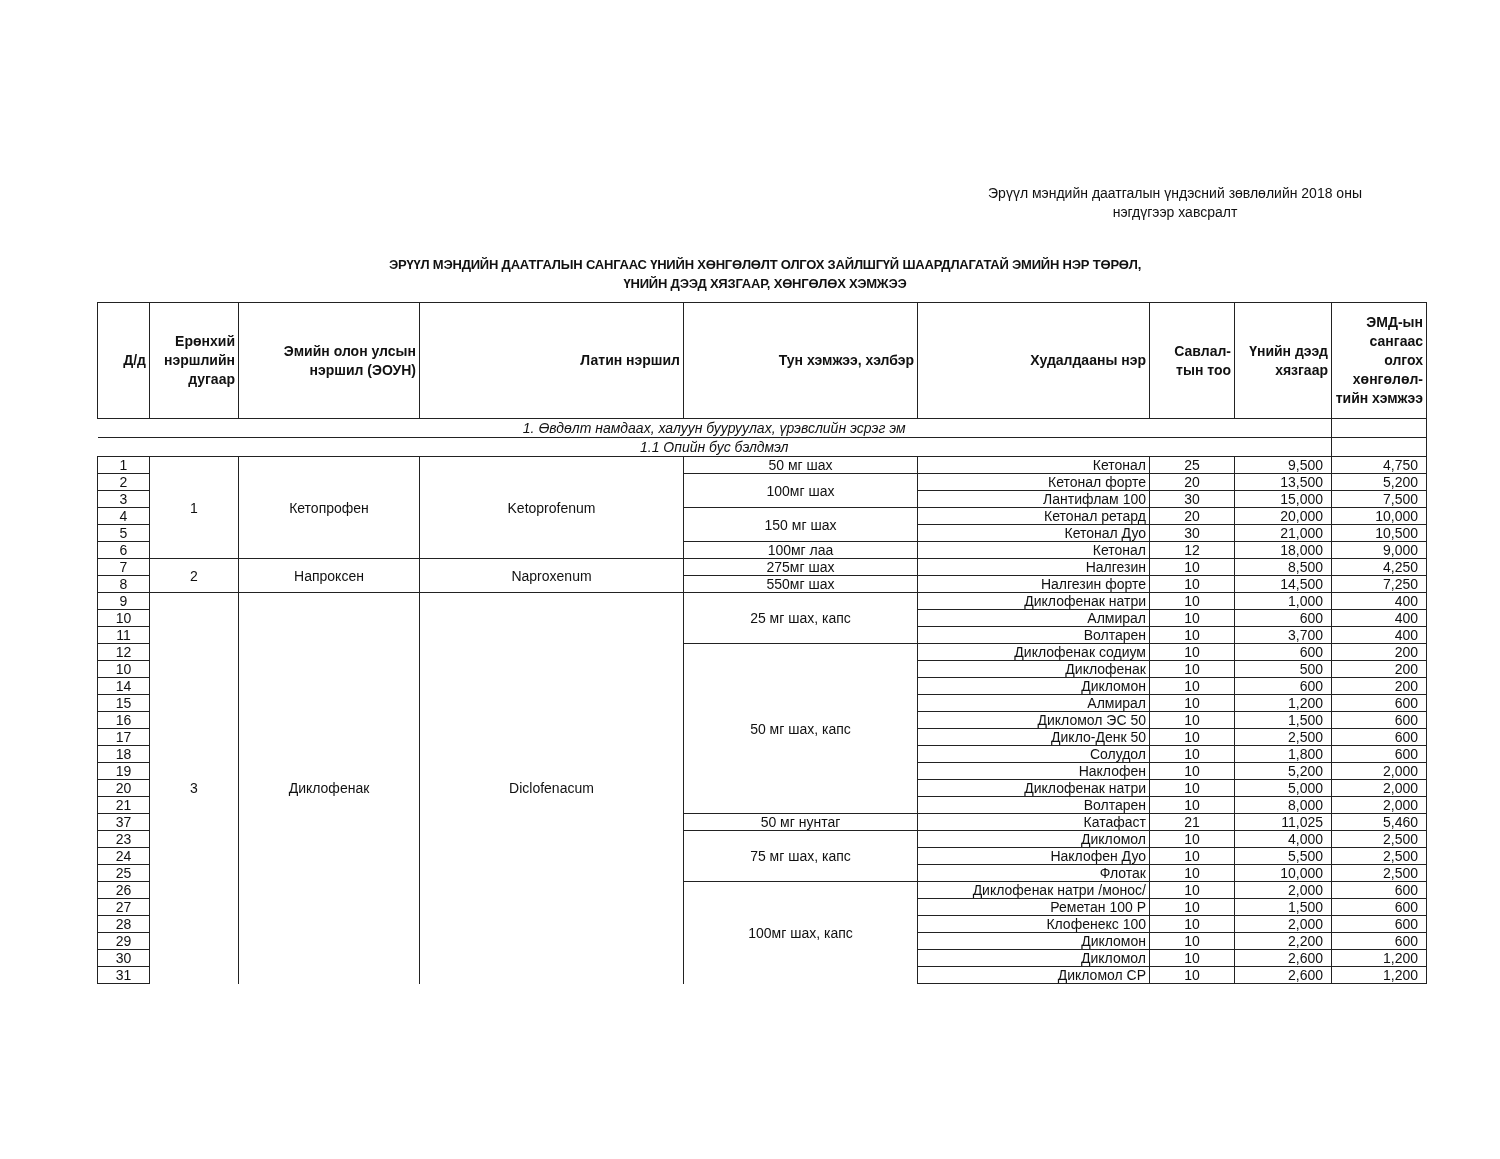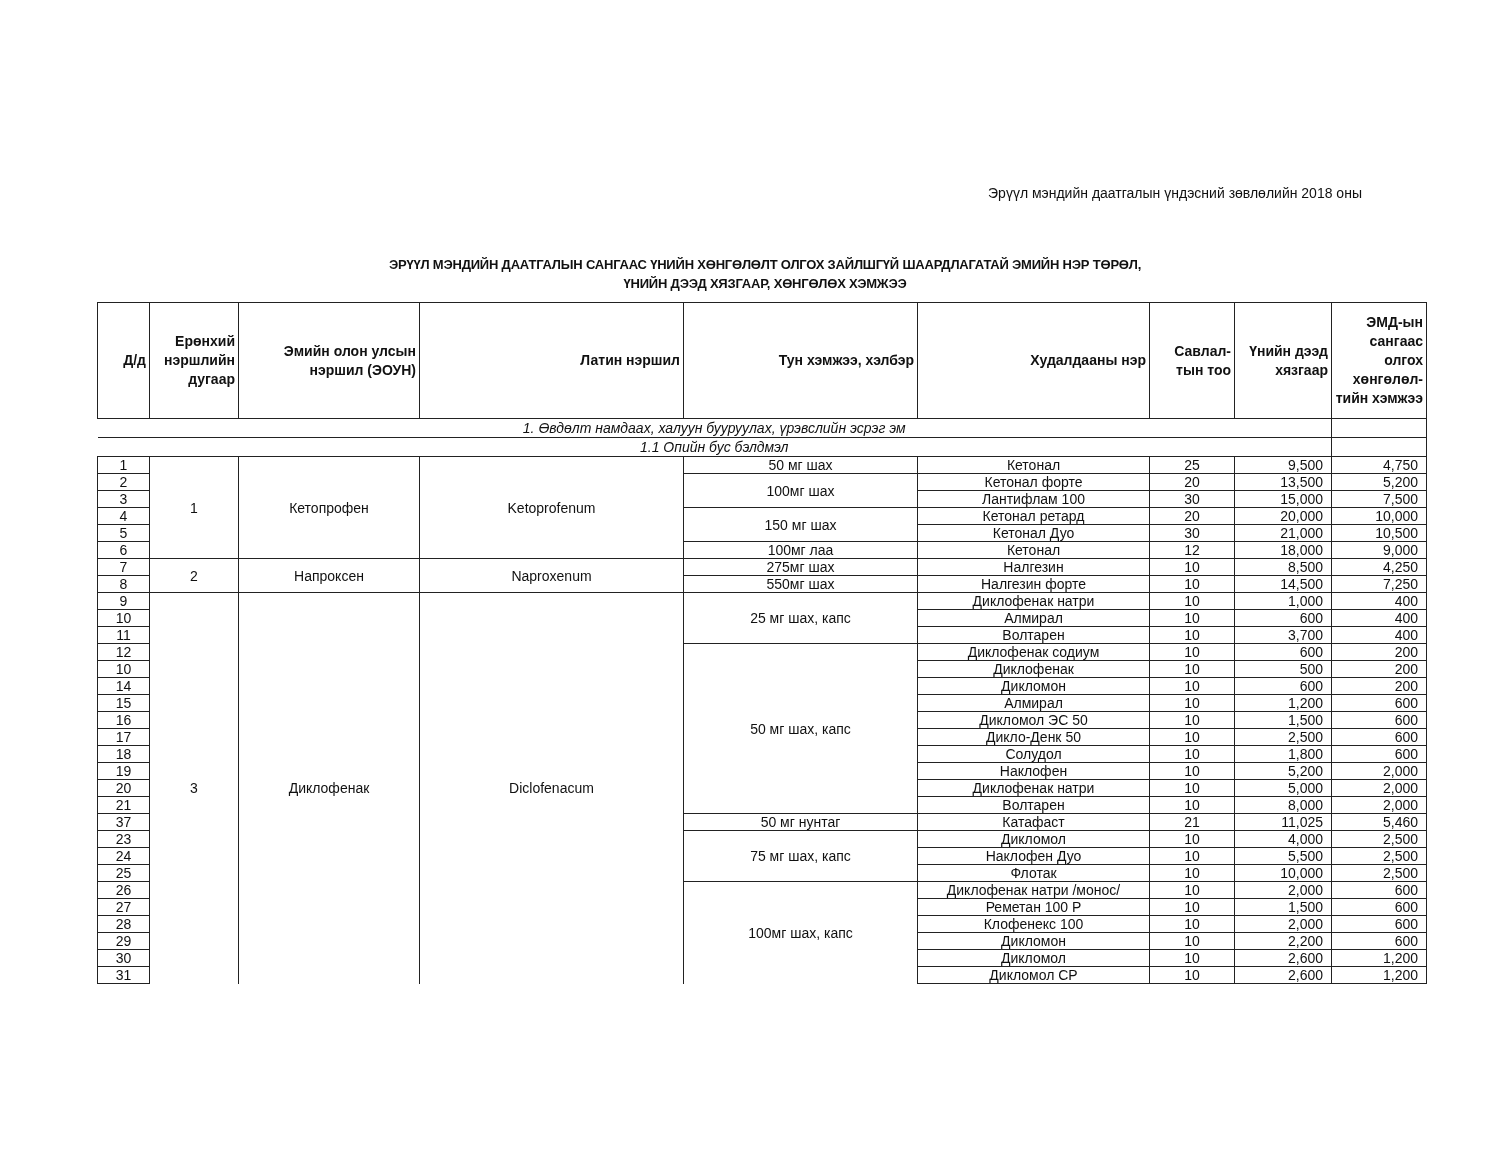--- a/index.html
+++ b/index.html
@@ -8,32 +8,33 @@
   .annex { position:absolute; left:940px; top:146px; width:470px; text-align:center;
            font-size:14px; line-height:19px;margin-top:38px; }
   .title { position:absolute; left:200px; top:255px; width:1130px; text-align:center;
            font-size:13px; font-weight:bold; line-height:19px; letter-spacing:-0.2px; }
   table.grid { position:absolute; left:97px; top:302px; border-collapse:collapse;
                table-layout:fixed; font-size:14px; }
   table.grid td, table.grid th { border:1.5px solid #222; padding:0 3px; line-height:16px;
                overflow:hidden; white-space:nowrap; }
   table.grid th { font-weight:bold; text-align:right; white-space:normal; line-height:19px; height:115px; }
   .c { text-align:center; }
-  .l { text-align:center; }
+  .l { text-align:right; }
   .r { text-align:right; padding-right:8px !important; }
   .sec td.sec-label { border-left:none; border-bottom:1.5px solid #222; font-weight:normal; font-style:italic; text-align:center; }
   tr.data td { height:15.5px; }
   tr.sec td { height:18px; }
   td.open-bottom { border-bottom:none !important; }
 </style>
 </head>
 <body>
 
 <div class="annex">
   <div>Эрүүл мэндийн даатгалын үндэсний зөвлөлийн 2018 оны</div>
+  <div>нэгдүгээр хавсралт</div>
 </div>
 
 <div class="title">
   <div>ЭРҮҮЛ МЭНДИЙН ДААТГАЛЫН САНГААС ҮНИЙН ХӨНГӨЛӨЛТ ОЛГОХ ЗАЙЛШГҮЙ ШААРДЛАГАТАЙ ЭМИЙН НЭР ТӨРӨЛ,</div>
   <div>ҮНИЙН ДЭЭД ХЯЗГААР, ХӨНГӨЛӨХ ХЭМЖЭЭ</div>
 </div>
 
 <table class="grid">
   <colgroup>
     <col style="width:52px">

